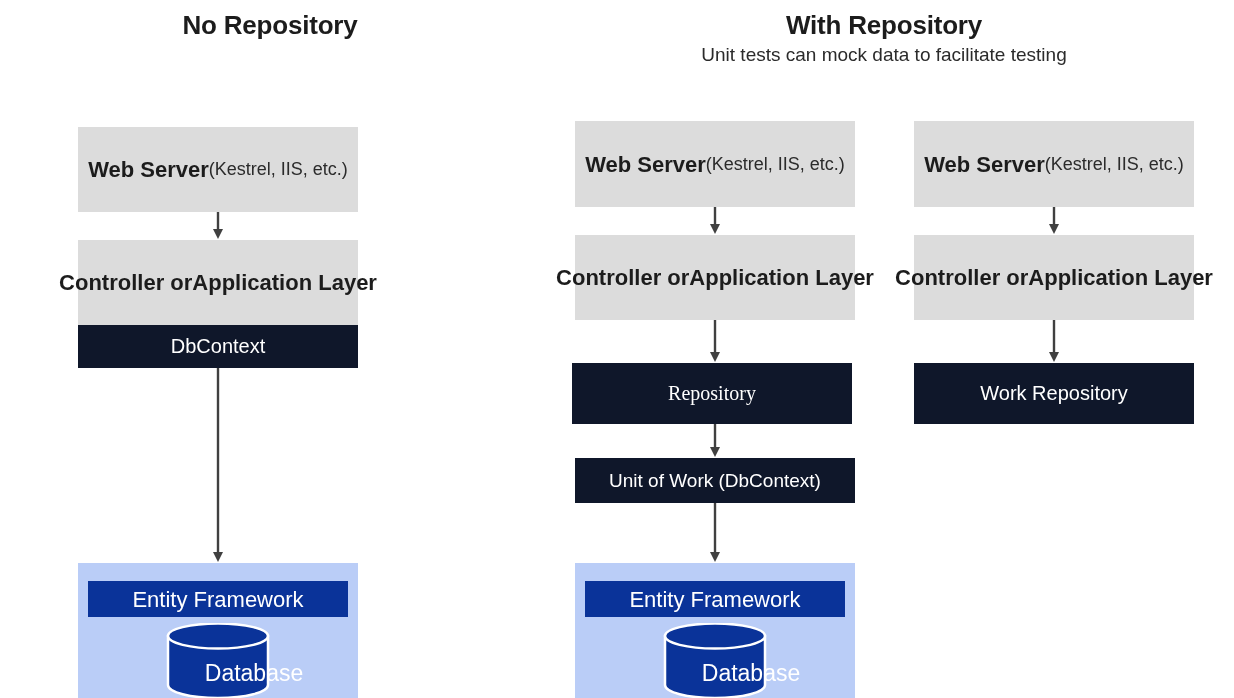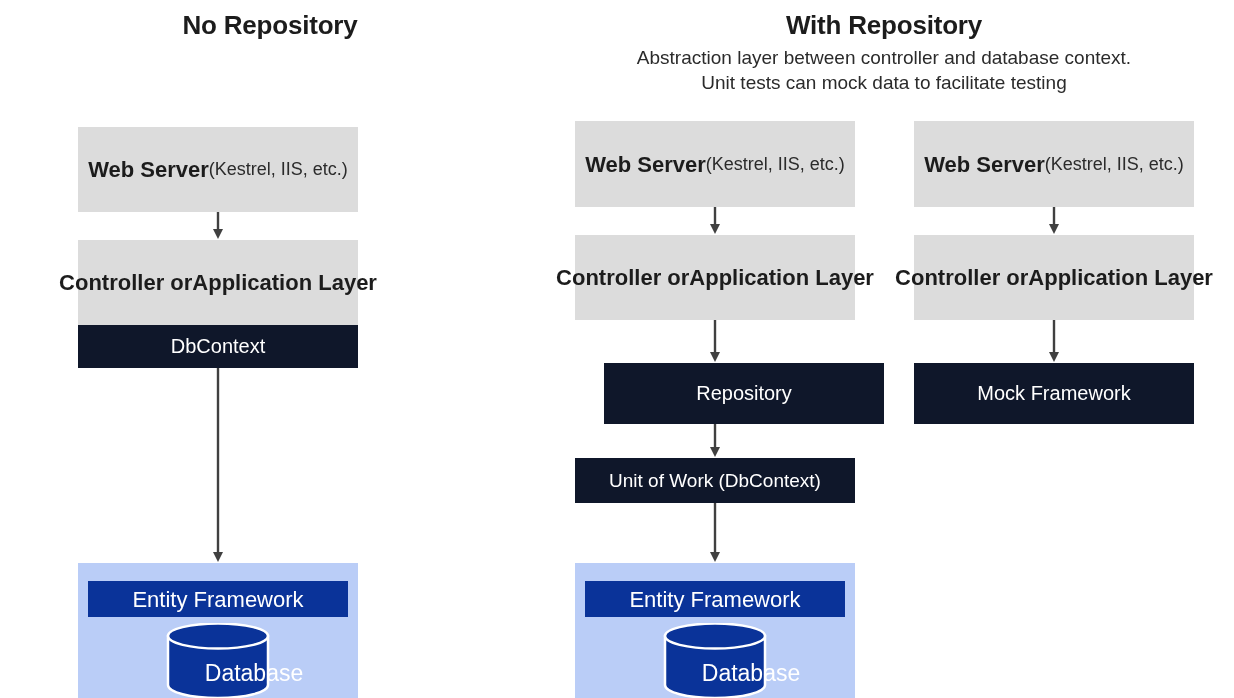--- a/index.html
+++ b/index.html
@@ -110,21 +110,20 @@
 </style>
 </head>
 <body>
 
 <div class="panel-head" style="left:0; top:8px; width:460px;padding-left:40px;">
   <div class="panel-title">No Repository</div>
 </div>
 
 <div class="panel-head" style="left:574px; top:8px; width:620px;">
   <div class="panel-title">With Repository</div>
-  <div class="panel-sub">Abstraction layer between controller and database context.</div>
   <div class="panel-sub" style="margin-top:0;">Unit tests can mock data to facilitate testing</div>
 </div>
 
 <div class="box box-gray" style="left:78px; top:127px; width:280px; height:85px;">
   <div class="t-bold">Web Server</div>
   <div class="t-sub">(Kestrel, IIS, etc.)</div>
 </div>
 
 <div class="arrow" style="left:210px; top:212px; width:16px; height:28px;">
   <svg width="16" height="28" viewBox="0 0 16 28">
@@ -180,21 +179,21 @@
   <div class="t-bold">Application Layer</div>
 </div>
 
 <div class="arrow" style="left:707px; top:320px; width:16px; height:43px;">
   <svg width="16" height="43" viewBox="0 0 16 43">
     <line x1="8" y1="0" x2="8" y2="34" stroke="#404040" stroke-width="2.4"></line>
     <polygon points="8,42 3,32 13,32" fill="#404040"></polygon>
   </svg>
 </div>
 
-<div class="box box-blue" style="left:604px; top:363px; width:280px; height:61px;">
+<div class="box box-blue" style="left:572px; top:363px; width:280px; height:61px;font-family:Liberation Serif, serif;">
   <div class="t-white">Repository</div>
 </div>
 
 <div class="arrow" style="left:707px; top:424px; width:16px; height:34px;">
   <svg width="16" height="34" viewBox="0 0 16 34">
     <line x1="8" y1="0" x2="8" y2="25" stroke="#404040" stroke-width="2.4"></line>
     <polygon points="8,33 3,23 13,23" fill="#404040"></polygon>
   </svg>
 </div>
 
@@ -241,14 +240,14 @@
 </div>
 
 <div class="arrow" style="left:1046px; top:320px; width:16px; height:43px;">
   <svg width="16" height="43" viewBox="0 0 16 43">
     <line x1="8" y1="0" x2="8" y2="34" stroke="#404040" stroke-width="2.4"></line>
     <polygon points="8,42 3,32 13,32" fill="#404040"></polygon>
   </svg>
 </div>
 
 <div class="box box-blue" style="left:914px; top:363px; width:280px; height:61px;">
-  <div class="t-white">Mock Framework</div>
+  <div class="t-white">Work Repository</div>
 </div>
 
 </body></html>

